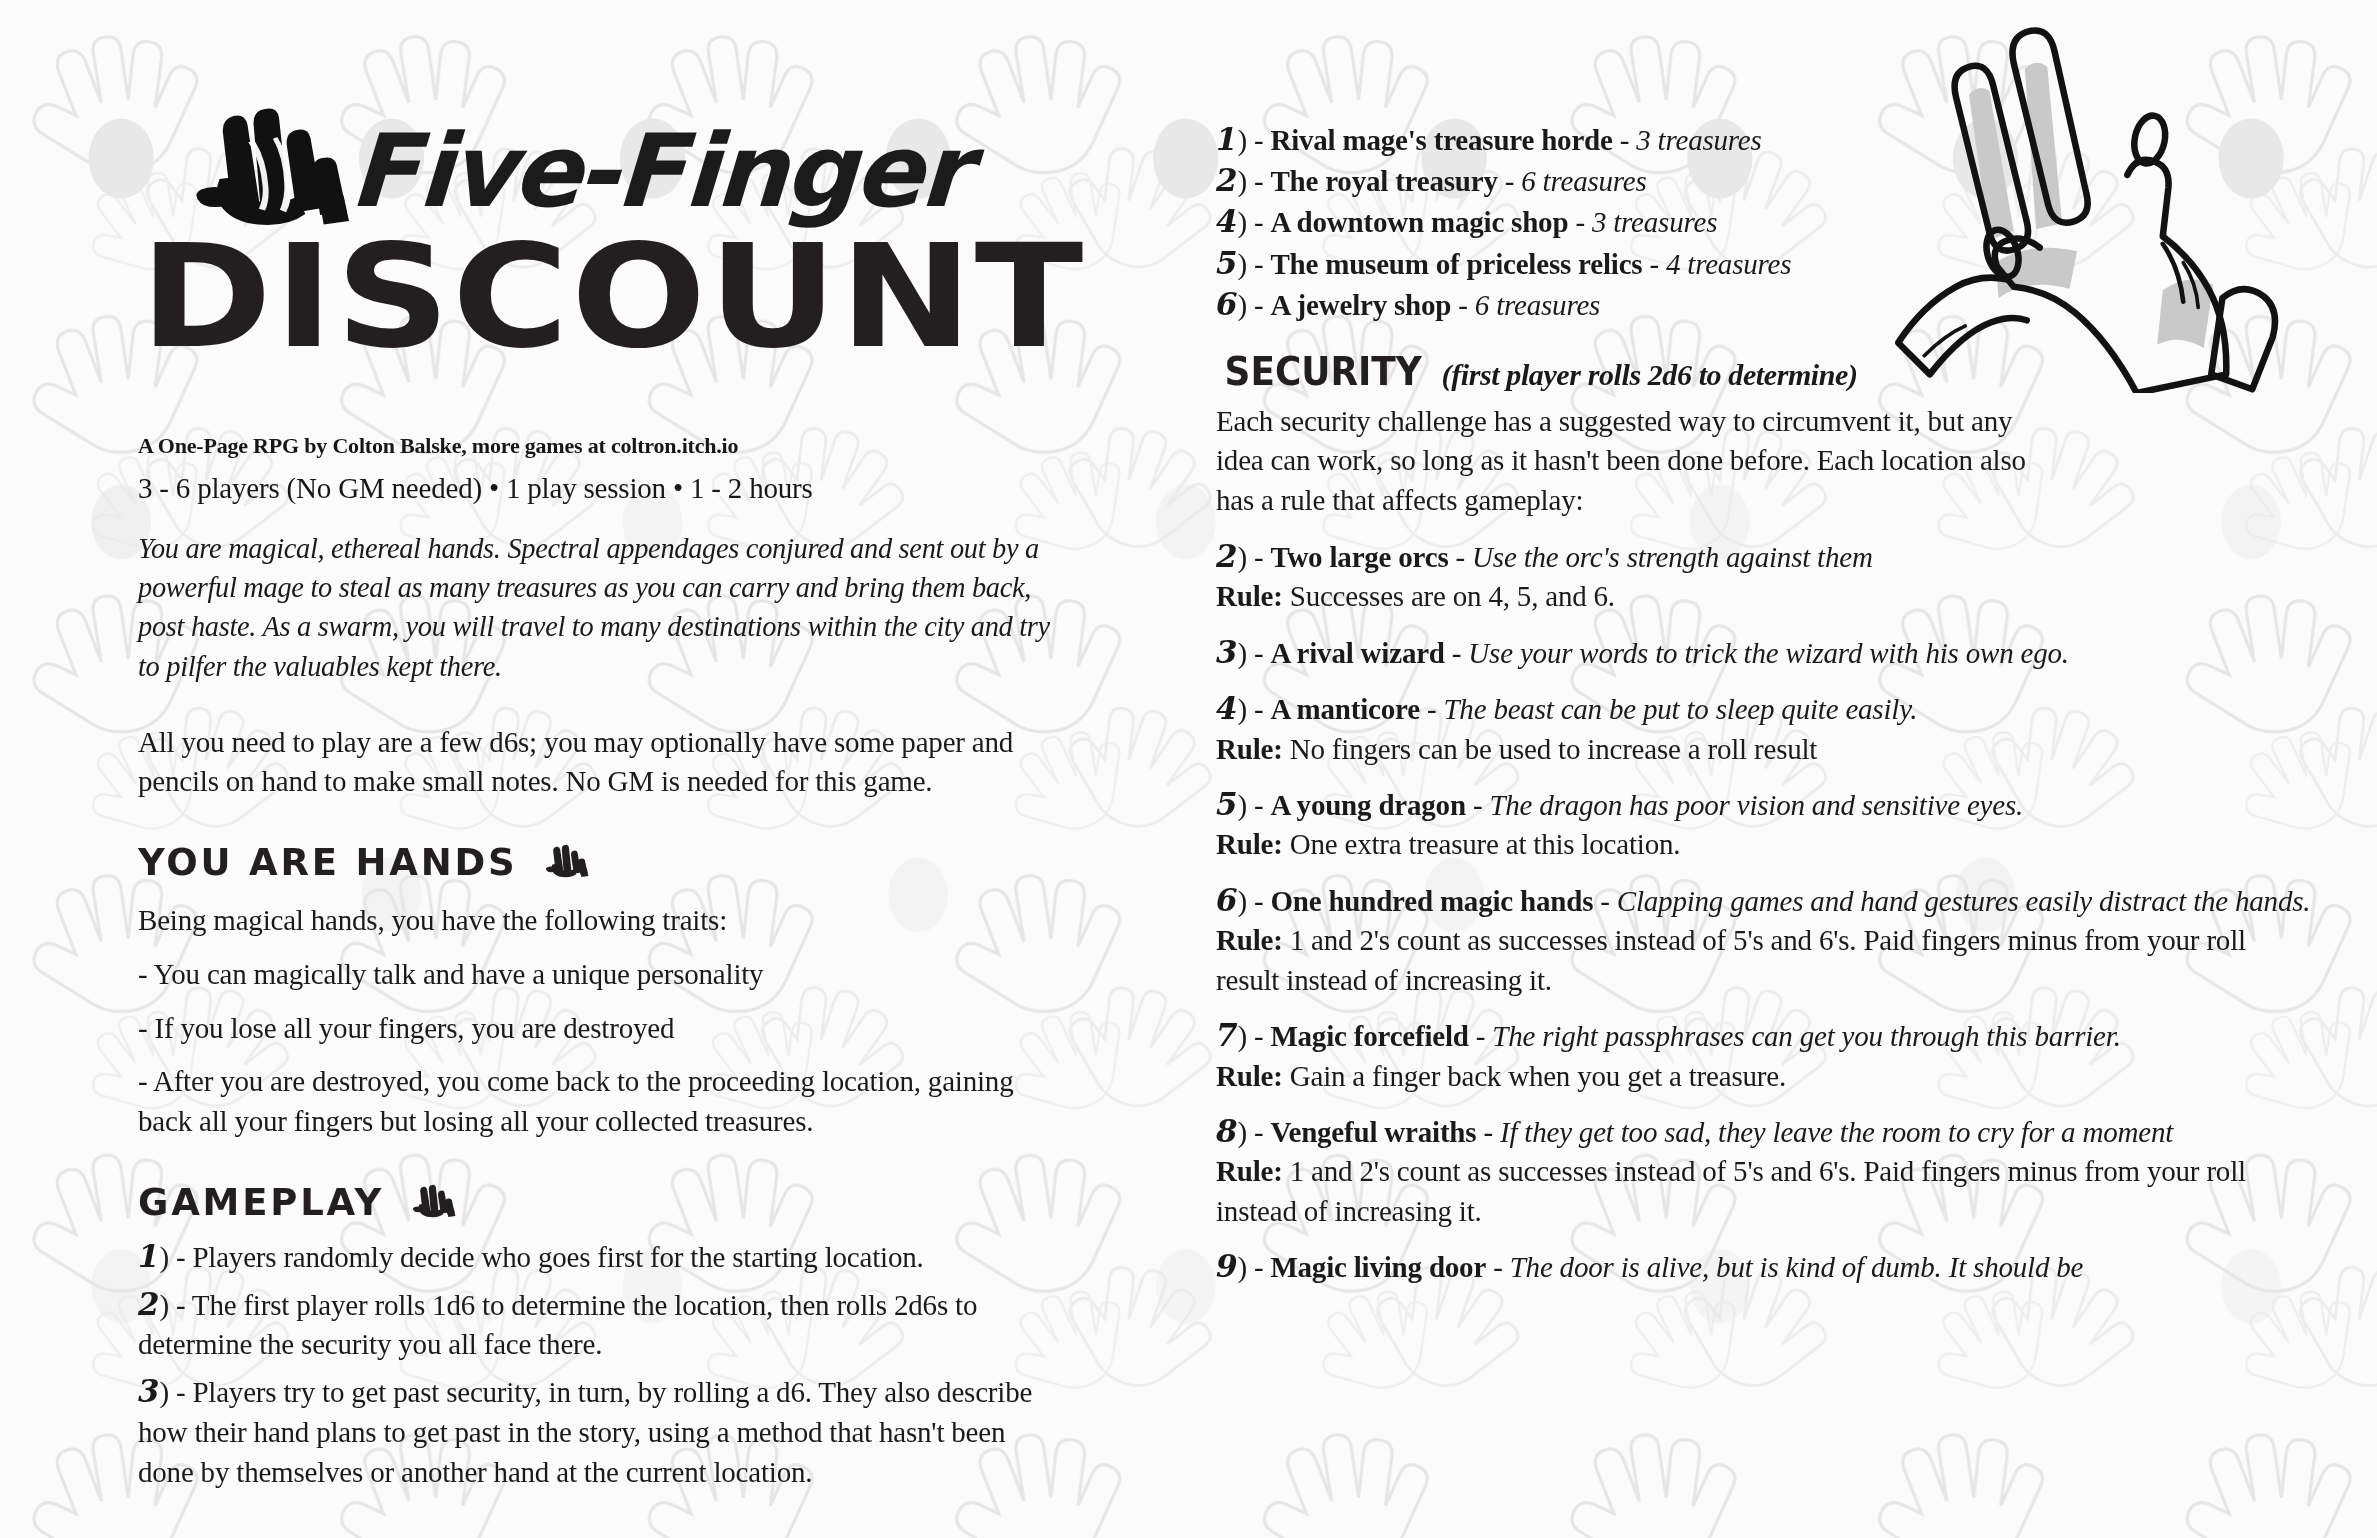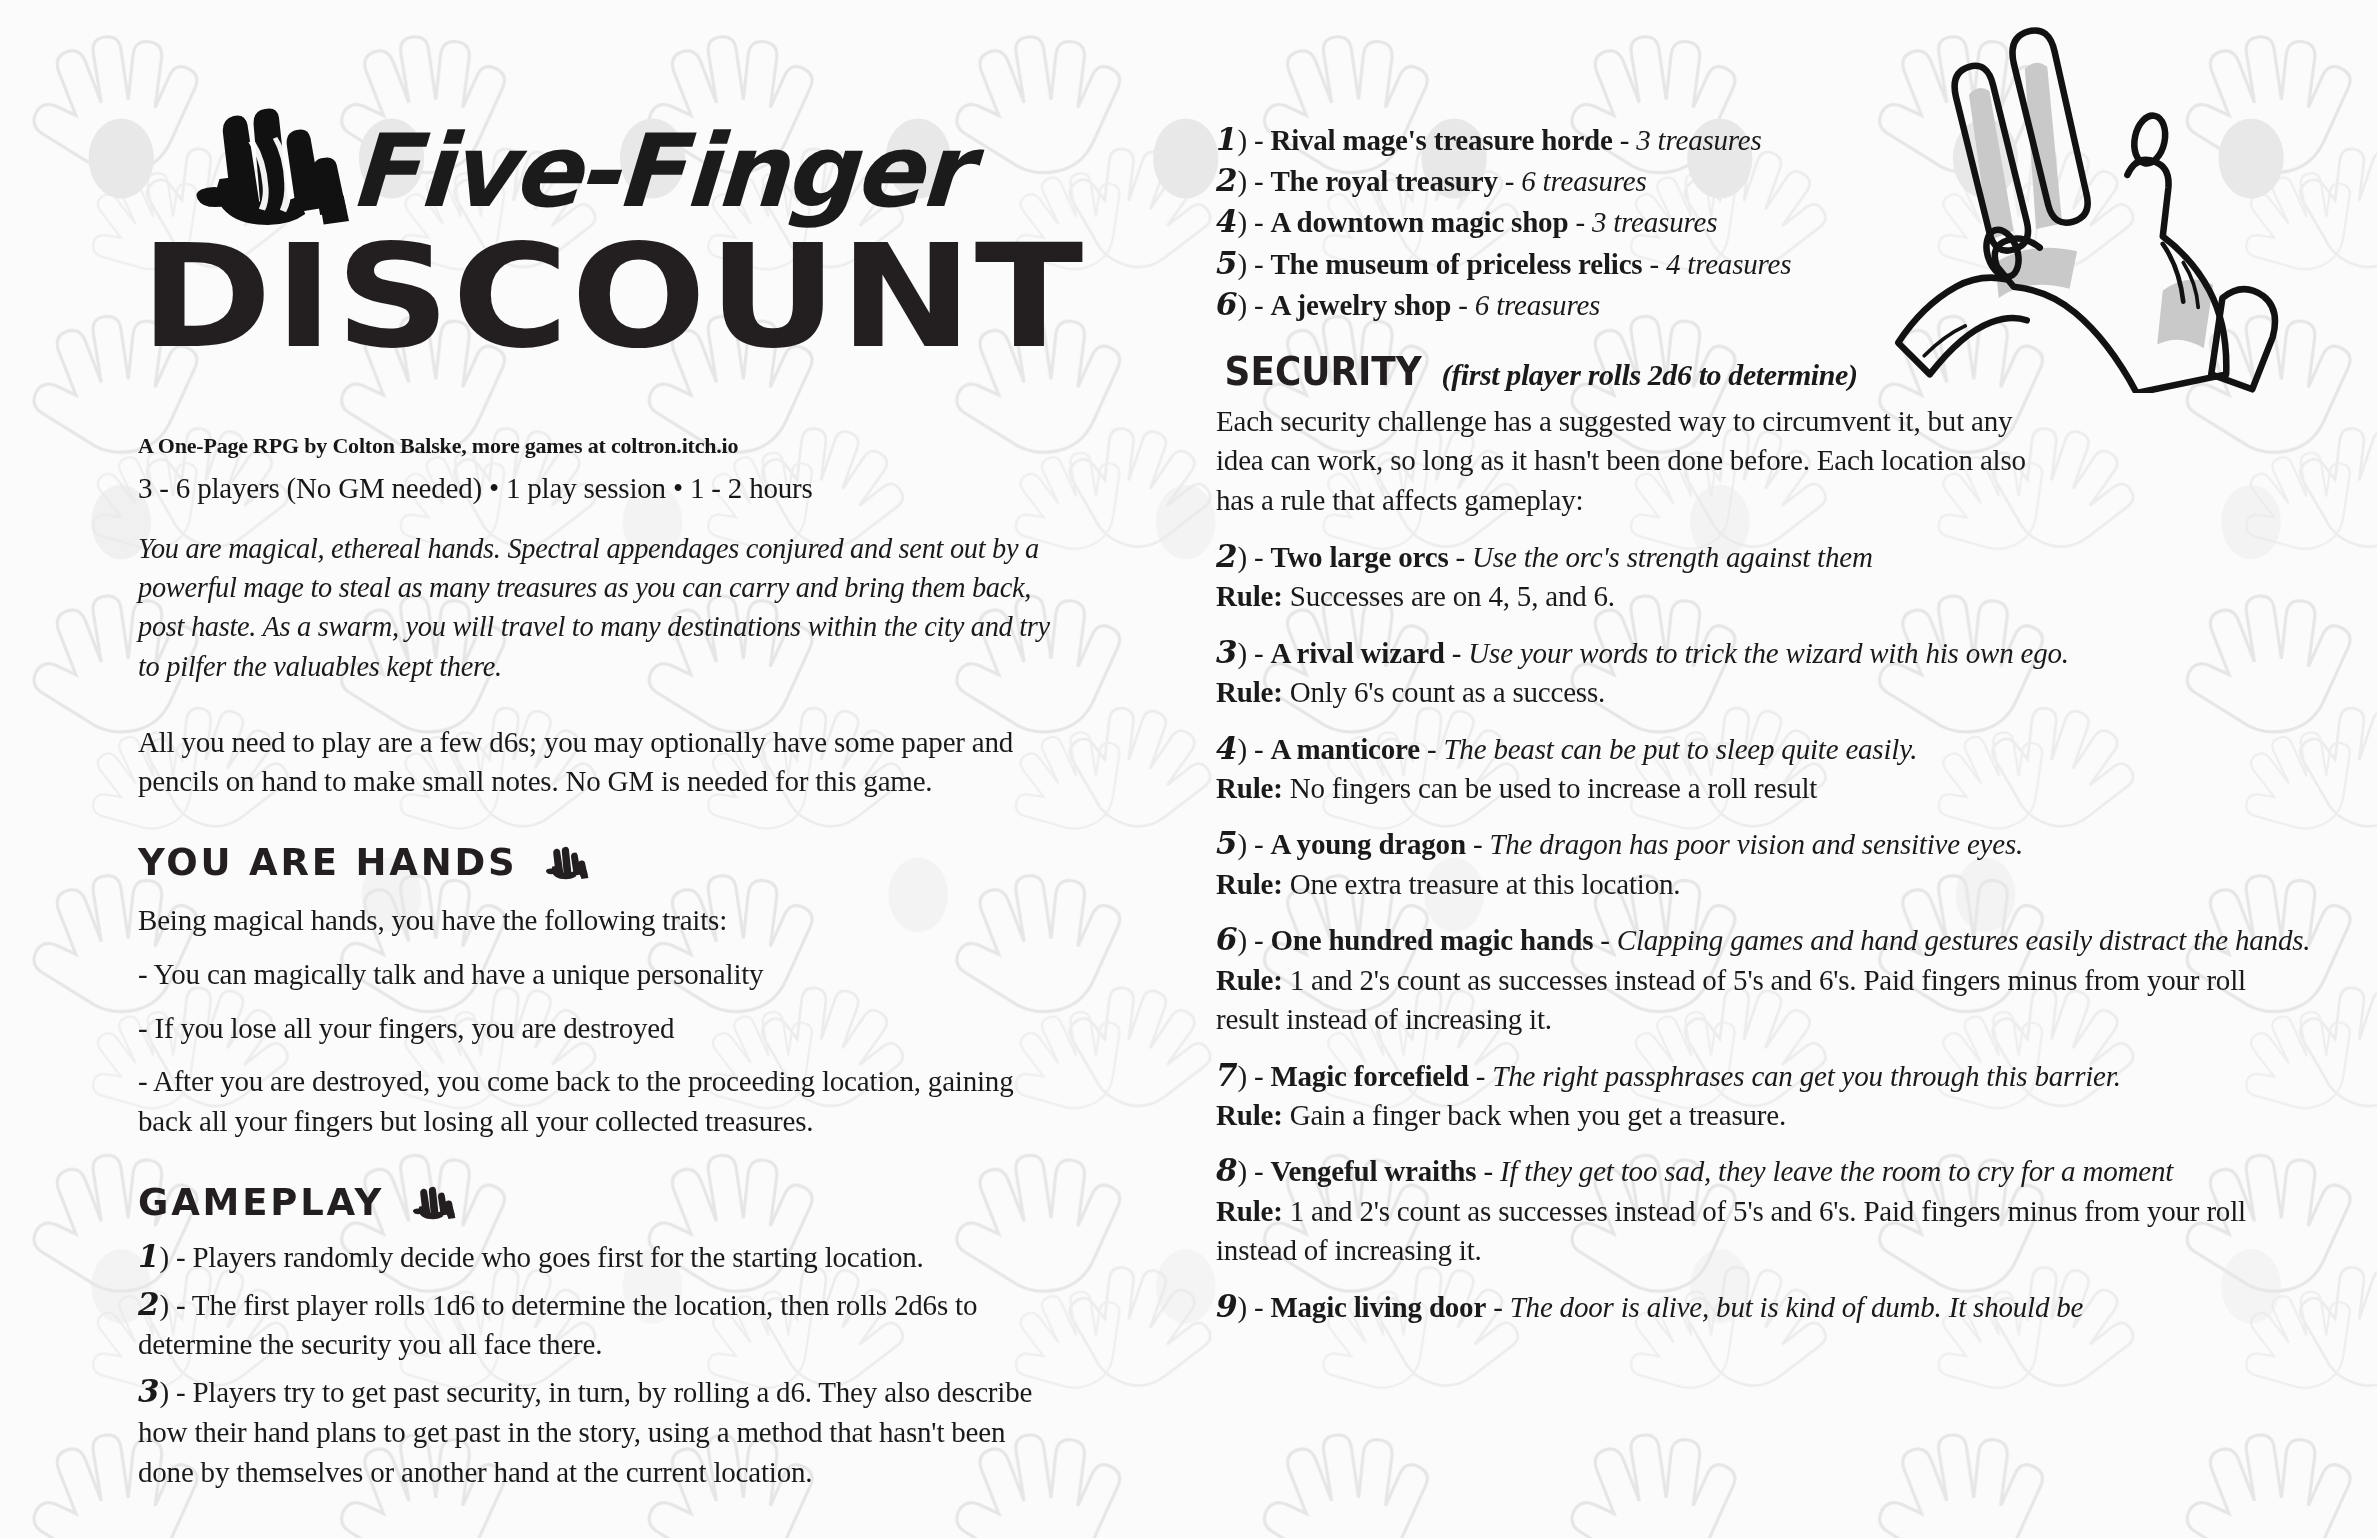--- a/index.html
+++ b/index.html
@@ -122,21 +122,20 @@
     max-width: 923px;
   }
   .section-head {
     font-family: "DejaVu Sans", sans-serif;
     font-weight: bold;
     font-size: 37px;
     letter-spacing: 2.8px;
     color: #231f20;
     margin-top: 39px;
     display: flex;
-    align-items: center;
     gap: 22px;
   }
   .section-head .hand-mini {
     width: 50px;
     height: 39px;
     flex: 0 0 auto;
   }
   .traits {
     font-family: "Liberation Serif", serif;
     font-size: 29px;
@@ -419,21 +418,20 @@
 
       <div class="sec-intro">Each security challenge has a suggested way to circumvent it, but any idea can work, so long as it hasn't been done before. Each location also has a rule that affects gameplay:</div>
 
       <div class="sec-entry">
         <span class="num">2</span><span>) - </span><span class="title">Two large orcs</span><span> - </span><span class="desc">Use the orc's strength against them</span>
         <span class="rule"><b>Rule:</b><span> Successes are on 4, 5, and 6.</span></span>
       </div>
 
       <div class="sec-entry">
         <span class="num">3</span><span>) - </span><span class="title">A rival wizard</span><span> - </span><span class="desc">Use your words to trick the wizard with his own ego.</span>
-        <span class="rule"><b>Rule:</b><span> Only 6's count as a success.</span></span>
       </div>
 
       <div class="sec-entry">
         <span class="num">4</span><span>) - </span><span class="title">A manticore</span><span> - </span><span class="desc">The beast can be put to sleep quite easily.</span>
         <span class="rule"><b>Rule:</b><span> No fingers can be used to increase a roll result</span></span>
       </div>
 
       <div class="sec-entry">
         <span class="num">5</span><span>) - </span><span class="title">A young dragon</span><span> - </span><span class="desc">The dragon has poor vision and sensitive eyes.</span>
         <span class="rule"><b>Rule:</b><span> One extra treasure at this location.</span></span>

